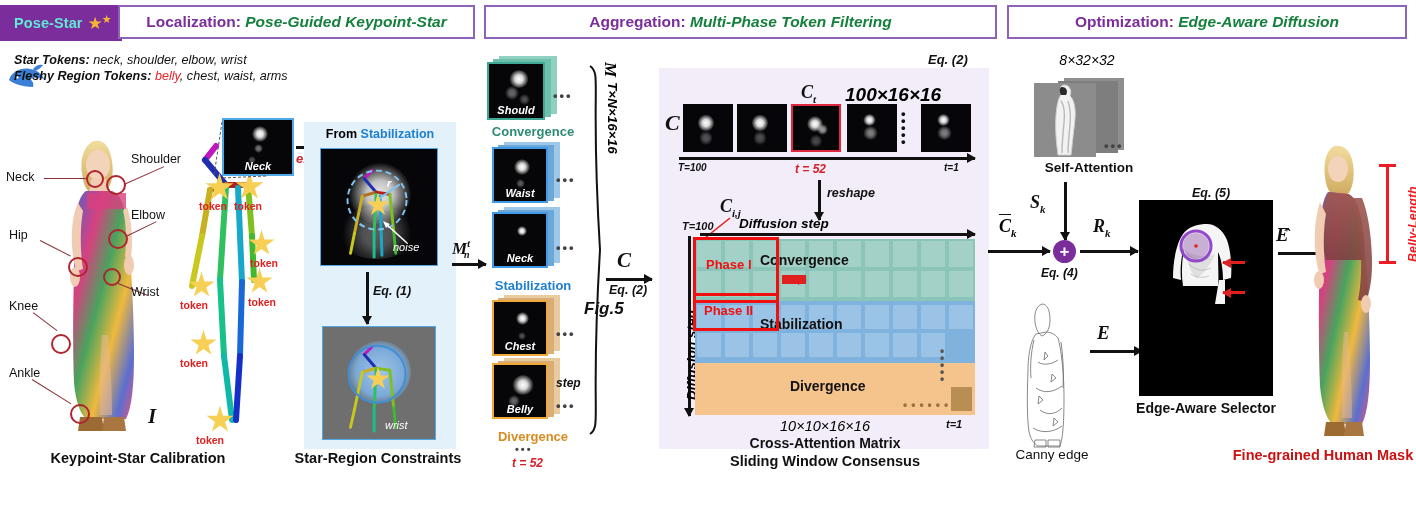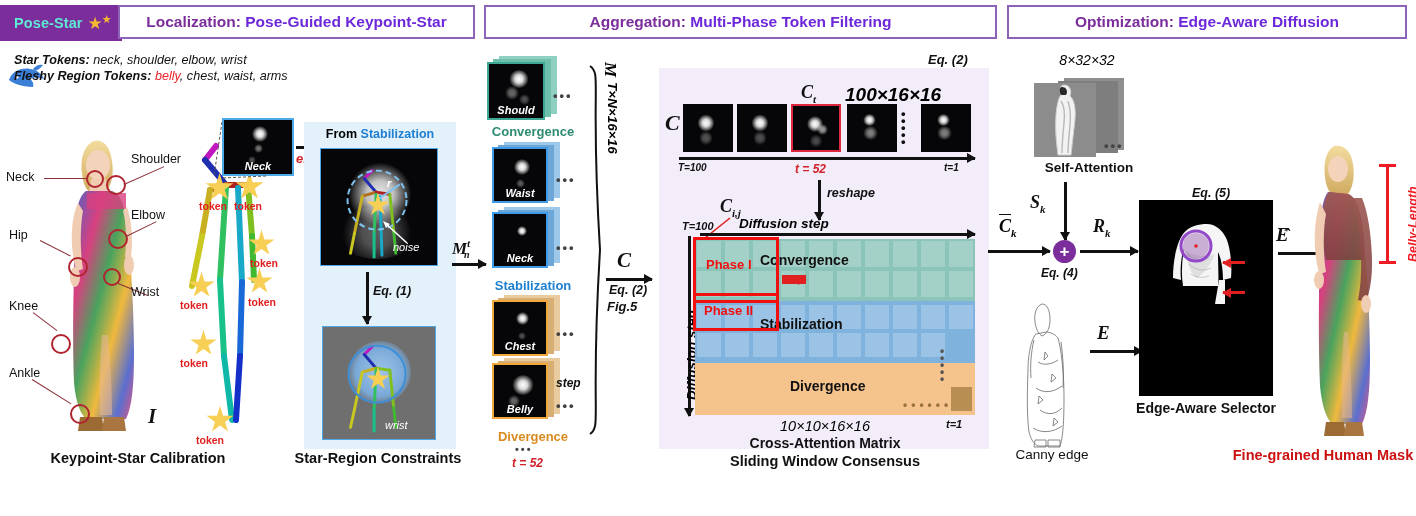--- a/index.html
+++ b/index.html
@@ -7,21 +7,21 @@
   body { width:1416px; height:516px; position:relative;
          font-family:"Liberation Sans", sans-serif; overflow:hidden; }
 
   .fig { position:absolute; inset:0; }
 
   
   .hdr { position:absolute; height:34px; border:2px solid #8d63b8; background:#fff;
          display:flex; align-items:center; justify-content:center; }
   .hdr .lbl { font-size:15.5px; font-weight:bold; white-space:nowrap; }
   .hdr .lbl .pl { color:#7B2D9B; }
-  .hdr .lbl .bk { color:#6d28d9; }
+  .hdr .lbl .bk { color:#15803d;font-style:italic; }
 
   .badge { position:absolute; left:0px; top:5px; width:122px; height:36px;
            background:#7B2D9B; display:flex; align-items:center; gap:5px;
            padding-left:14px; }
   .badge-txt { color:#5eead4; font-weight:bold; font-size:14.5px; letter-spacing:.1px;}
   .star-s { color:#F5B731; font-size:17px; line-height:1; }
   .star-s2{ color:#F5B731; font-size:11px; line-height:1; margin-left:-6px; margin-top:-8px;}
 
   
   .legend { position:absolute; left:14px; top:52px; width:470px; }
@@ -366,21 +366,21 @@
 
   <svg style="position:absolute;left:586px;top:62px;width:26px;height:376px;">
     <path d="M4 4 C16 12,4 24,14 188 C4 352,16 364,4 372" fill="none" stroke="#111" stroke-width="2"></path>
   </svg>
   <div class="vtext" style="left:620px;top:62px;transform:rotate(90deg);font-family:'Liberation Serif',serif;font-style:italic;font-weight:bold;font-size:17px;">M</div>
   <div class="vtext" style="left:620px;top:82px;transform:rotate(90deg);font-style:italic;font-weight:bold;font-size:13.5px;">T×N×16×16</div>
 
   <div class="mathit" style="left:617px;top:248px;font-size:21px;font-family:'Liberation Serif',serif;">C</div>
   <div class="arrow-h" style="left:606px;top:278px;width:46px;"></div>
   <div class="mini" style="left:609px;top:283px;font-size:12.5px;">Eq. (2)</div>
-  <div class="mini" style="left:607px;top:299px;font-size:13px;">Fig.5</div>
+  <div class="mini" style="left:584px;top:299px;font-size:17px;">Fig.5</div>
 
   <div class="panel-lav" style="left:659px;top:68px;width:330px;height:381px;"></div>
   <div class="mini" style="left:928px;top:52px;font-size:13px;">Eq. (2)</div>
 
   <div class="mathit" style="left:665px;top:110px;font-size:22px;font-family:'Liberation Serif',serif;">C</div>
   <div class="mathit" style="left:793px;top:82px;font-size:18px;font-family:'Liberation Serif',serif;margin-left:8px;">
     <span>C</span><sub style="font-size:11px;">t</sub>
   </div>
   <div style="position:absolute;left:845px;top:84px;font-size:19px;font-style:italic;font-weight:bold;">100×16×16</div>
 

